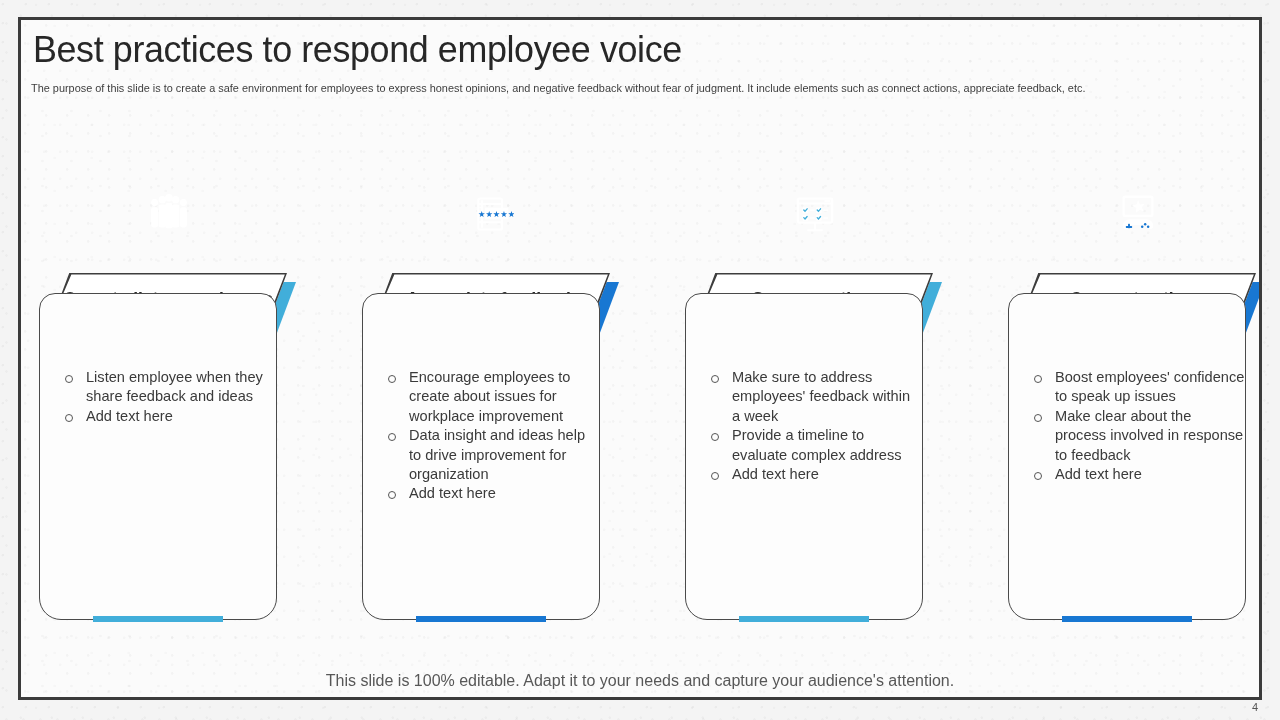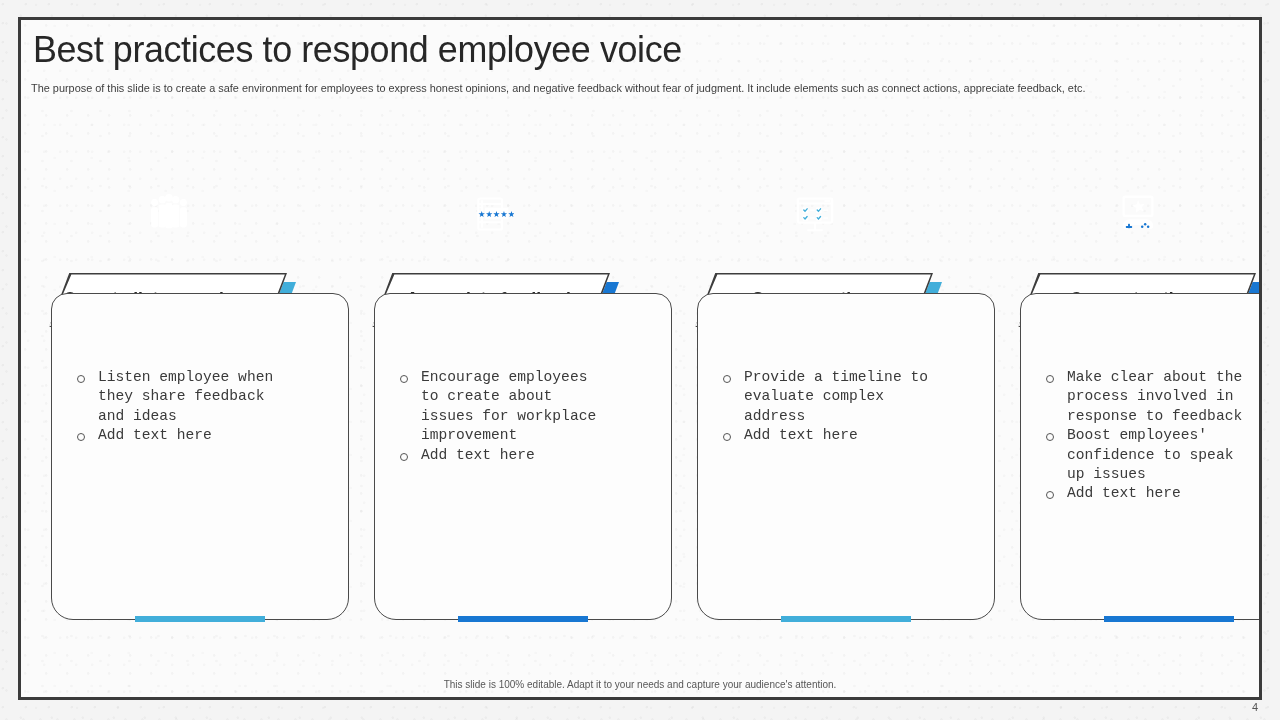--- a/index.html
+++ b/index.html
@@ -102,28 +102,27 @@
     display: flex;
     align-items: center;
     justify-content: center;
   }
 
   .icon-circle svg { display: block; }
 
   
   .card {
     position: absolute;
-    left: 20px;
+    left: 8px;
     top: 273px;
-    width: 298px;
+    width: 238px;
     height: 327px;
     border: 1.1px solid #4a4a4a;
     border-radius: 16px 16px 22px 22px;
     background: #fdfdfd;
-    font-family: Liberation Mono, monospace;
   }
 
   .card-underline {
     position: absolute;
     left: 50%;
     transform: translateX(-50%);
     bottom: -3px;
     width: 130px;
     height: 6px;
   }
@@ -205,21 +204,21 @@
     border: 1.1px solid #555;
     border-radius: 50%;
   }
 
   .footer-note {
     position: absolute;
     left: 0;
     right: 0;
     bottom: 7px;
     text-align: center;
-    font-size: 10px;
+    font-size: 16px;
     color: #575757;
   }
 
   .page-number {
     position: absolute;
     left: 1252px;
     top: 701px;
     font-size: 11px;
     color: #555;
   }
@@ -292,20 +291,21 @@
       <div class="banner-wrap">
         <div class="banner-shadow" style="background:#1877D2"></div>
         <div class="banner-face"></div>
         <div class="banner-outline"></div>
         <div class="banner-text">Appreciate feedback</div>
       </div>
 
       <div class="card">
         <ul class="bullets">
           <li>Encourage employees to create about issues for workplace improvement</li>
+          <li>Data insight and ideas help to drive improvement for organization</li>
           <li>Add text here</li>
         </ul>
         <div class="card-underline" style="background:#1877D2"></div>
       </div>
     </div>
 
     <div class="col col-2">
       <div class="icon-circle">
         <svg width="46" height="46" viewBox="0 0 48 48" aria-hidden="true">
           <g fill="none" stroke="#ffffff" stroke-width="2.2">
@@ -335,20 +335,21 @@
 
       <div class="banner-wrap">
         <div class="banner-shadow" style="background:#41AEDA"></div>
         <div class="banner-face"></div>
         <div class="banner-outline"></div>
         <div class="banner-text">Survey on time</div>
       </div>
 
       <div class="card">
         <ul class="bullets">
+          <li>Make sure to address employees' feedback within a week</li>
           <li>Provide a timeline to evaluate complex address</li>
           <li>Add text here</li>
         </ul>
         <div class="card-underline" style="background:#41AEDA"></div>
       </div>
     </div>
 
     <div class="col col-3">
       <div class="icon-circle">
         <svg width="46" height="46" viewBox="0 0 48 48" aria-hidden="true">
@@ -369,22 +370,22 @@
 
       <div class="banner-wrap">
         <div class="banner-shadow" style="background:#1877D2"></div>
         <div class="banner-face"></div>
         <div class="banner-outline"></div>
         <div class="banner-text">Connect actions</div>
       </div>
 
       <div class="card">
         <ul class="bullets">
+          <li>Boost employees' confidence to speak up issues</li>
           <li>Make clear about the process involved in response to feedback</li>
-          <li>Boost employees' confidence to speak up issues</li>
           <li>Add text here</li>
         </ul>
         <div class="card-underline" style="background:#1877D2"></div>
       </div>
     </div>
 
   </div>
 
   <div class="footer-note">This slide is 100% editable. Adapt it to your needs and capture your audience's attention.</div>
 </div>

